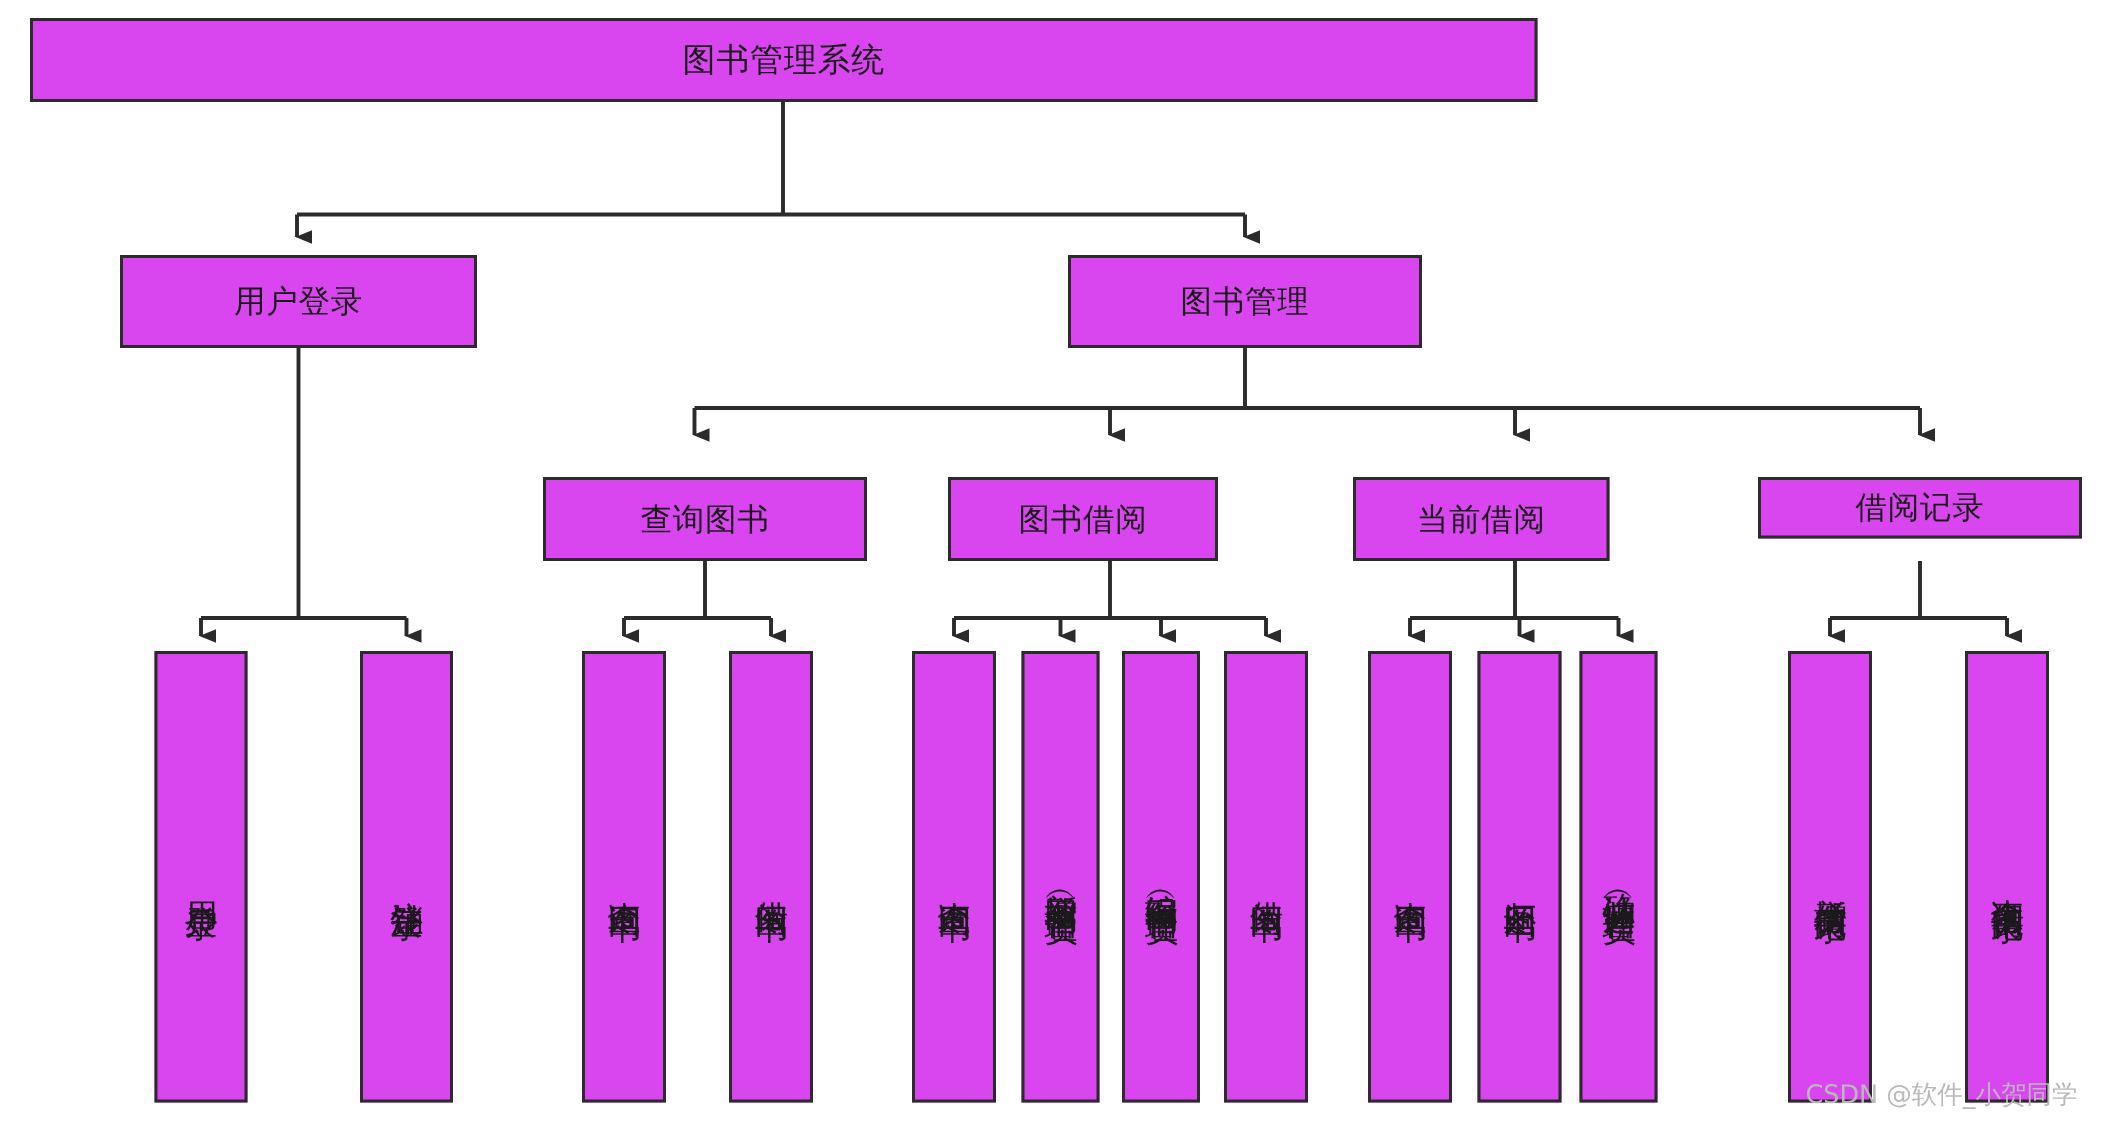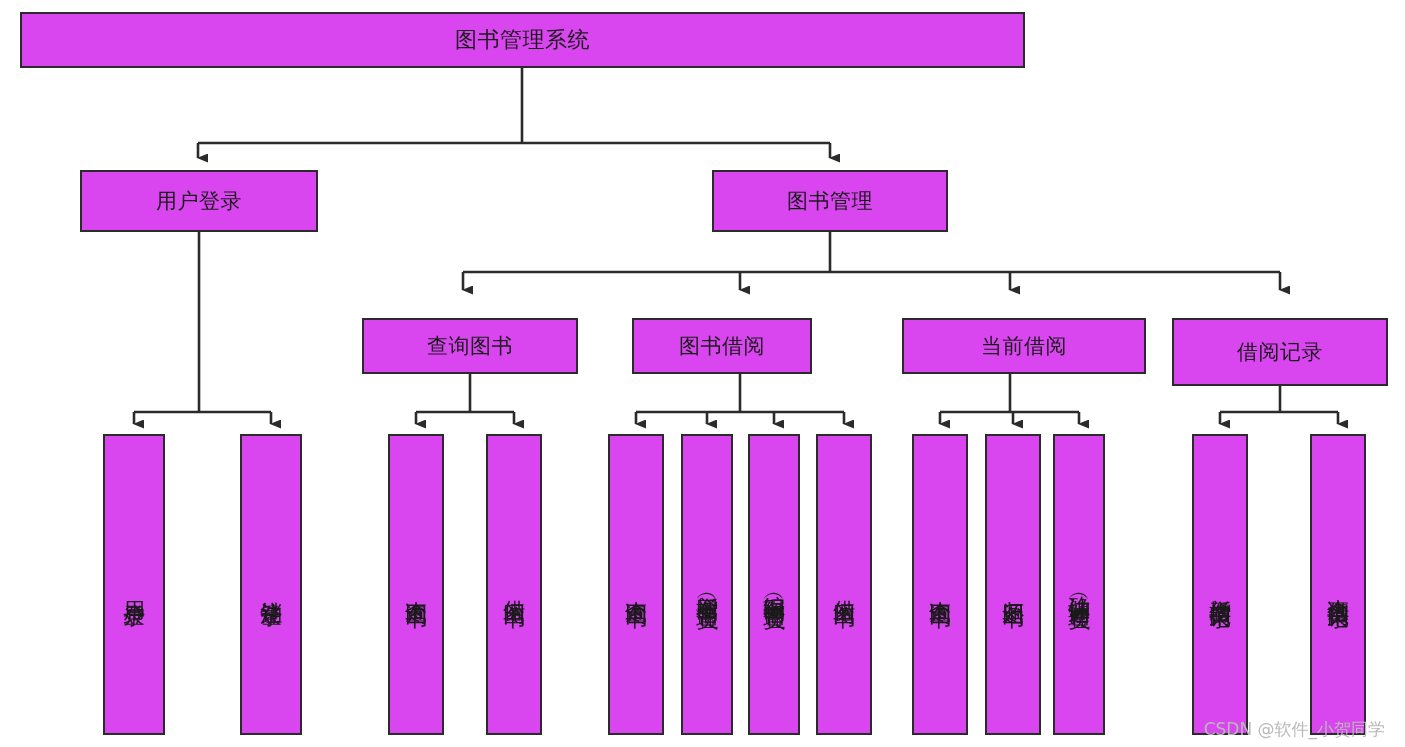--- a/index.html
+++ b/index.html
@@ -141,24 +141,24 @@
   <div class="node horiz" style="left:712px; top:170px; width:236px; height:62px;">
     <span class="label">图书管理</span>
   </div>
 
   <div class="node horiz" style="left:362px; top:318px; width:216px; height:56px;">
     <span class="label">查询图书</span>
   </div>
   <div class="node horiz" style="left:632px; top:318px; width:180px; height:56px;">
     <span class="label">图书借阅</span>
   </div>
-  <div class="node horiz" style="left:902px; top:318px; width:244px; height:56px;">
+  <div class="node horiz" style="left:902px; top:318px; width:171px; height:56px;">
     <span class="label">当前借阅</span>
   </div>
-  <div class="node horiz" style="left:1172px; top:318px; width:216px; height:68px;">
+  <div class="node horiz" style="left:1172px; top:318px; width:216px; height:41px;">
     <span class="label">借阅记录</span>
   </div>
 
   <div class="node leaf" style="left:103px; top:434px; width:62px; height:301px;">
     <span class="label">用户登录</span>
   </div>
   <div class="node leaf" style="left:240px; top:434px; width:62px; height:301px;">
     <span class="label">注销登录</span>
   </div>
 

